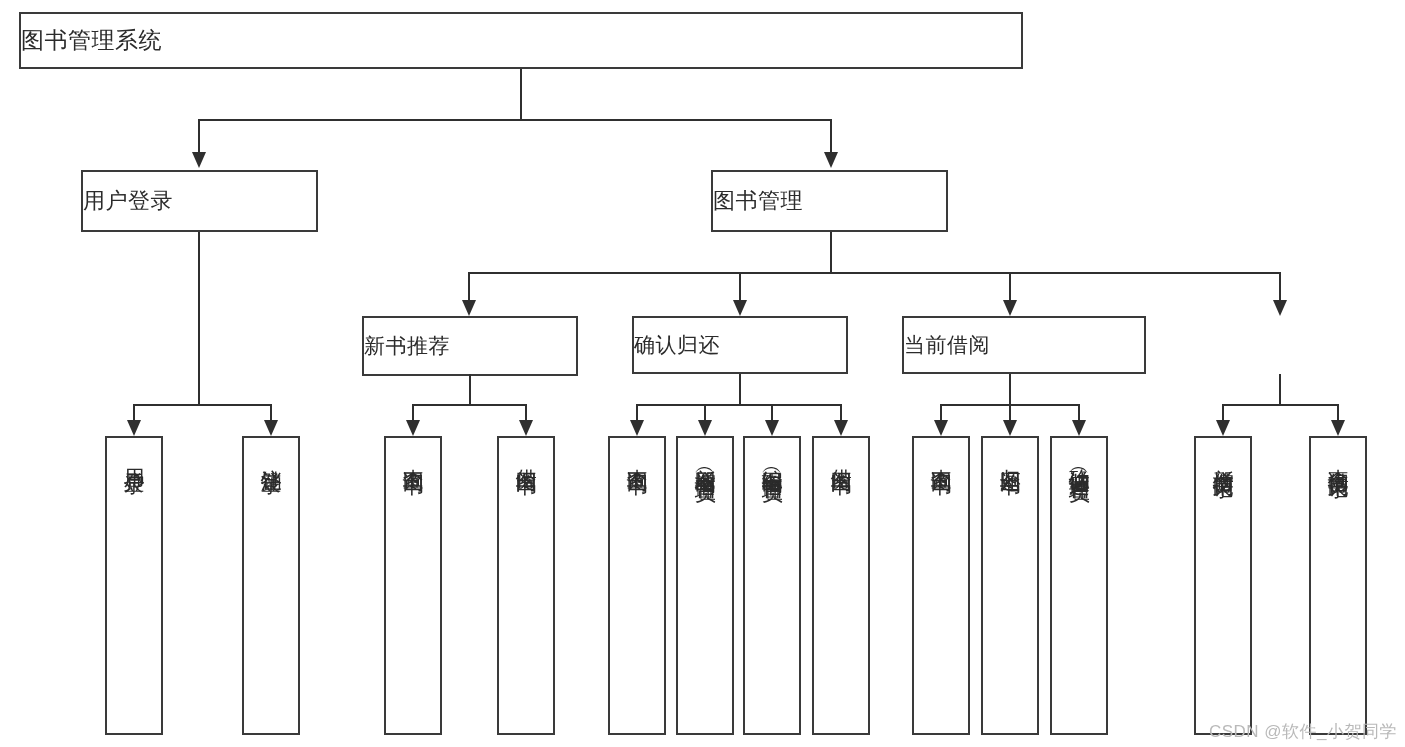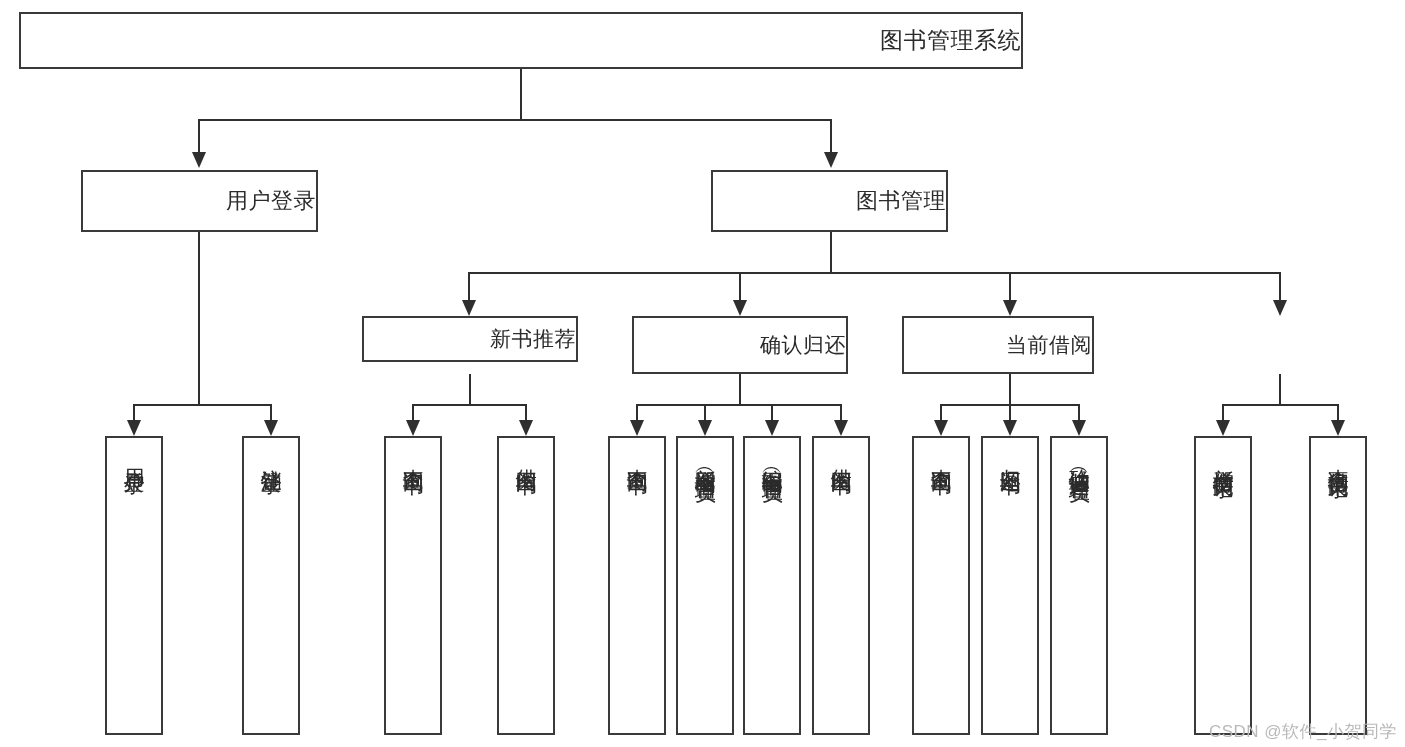--- a/index.html
+++ b/index.html
@@ -16,21 +16,21 @@
     overflow:hidden;
   }
   
   .node{
     position:absolute;
     box-sizing:border-box;
     background:#ffffff;
     border:2px solid #3a3a3a;
     display:flex;
     align-items:center;
-    justify-content:flex-end;
+    justify-content:flex-start;
     color:#2b2b2b;
   }
   .node .label{
     display:block;
     line-height:1.18;
     letter-spacing:.5px;
     white-space:nowrap;
   }
   .node.root .label{font-size:23px;}
   .node.lvl2 .label{font-size:22px;}
@@ -119,27 +119,27 @@
   <div class="hline" style="left:468px;top:272px;width:812px;"></div>
   <div class="vline" style="left:468px;top:272px;height:28px;"></div>
   <div class="arrow" style="left:462px;top:300px;"></div>
   <div class="vline" style="left:739px;top:272px;height:28px;"></div>
   <div class="arrow" style="left:733px;top:300px;"></div>
   <div class="vline" style="left:1009px;top:272px;height:28px;"></div>
   <div class="arrow" style="left:1003px;top:300px;"></div>
   <div class="vline" style="left:1279px;top:272px;height:28px;"></div>
   <div class="arrow" style="left:1273px;top:300px;"></div>
 
-  <div class="node lvl3" style="left:362px;top:316px;width:216px;height:46px;">
+  <div class="node lvl3" style="left:362px;top:316px;width:216px;height:60px;">
     <span class="label">新书推荐</span>
   </div>
   <div class="node lvl3" style="left:632px;top:316px;width:216px;height:58px;">
     <span class="label">确认归还</span>
   </div>
-  <div class="node lvl3" style="left:902px;top:316px;width:192px;height:58px;">
+  <div class="node lvl3" style="left:902px;top:316px;width:244px;height:58px;">
     <span class="label">当前借阅</span>
   </div>
 
   <div class="vline" style="left:469px;top:374px;height:30px;"></div>
   <div class="hline" style="left:412px;top:404px;width:115px;"></div>
   <div class="vline" style="left:412px;top:404px;height:16px;"></div>
   <div class="arrow" style="left:406px;top:420px;"></div>
   <div class="vline" style="left:525px;top:404px;height:16px;"></div>
   <div class="arrow" style="left:519px;top:420px;"></div>
 

